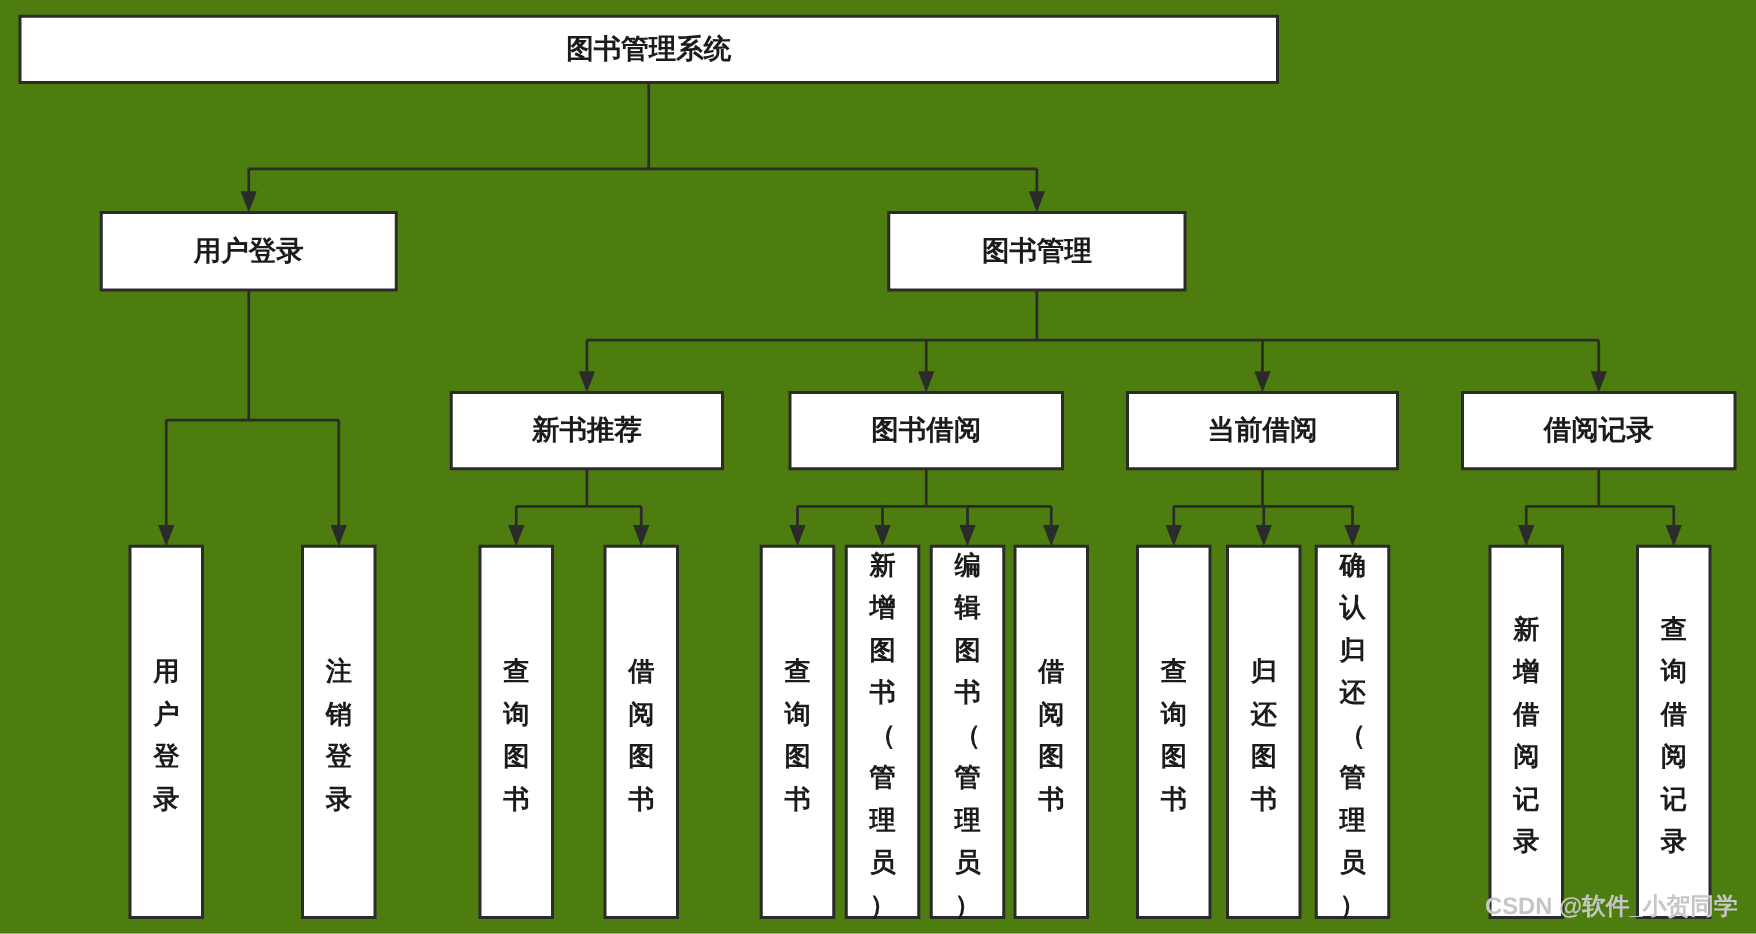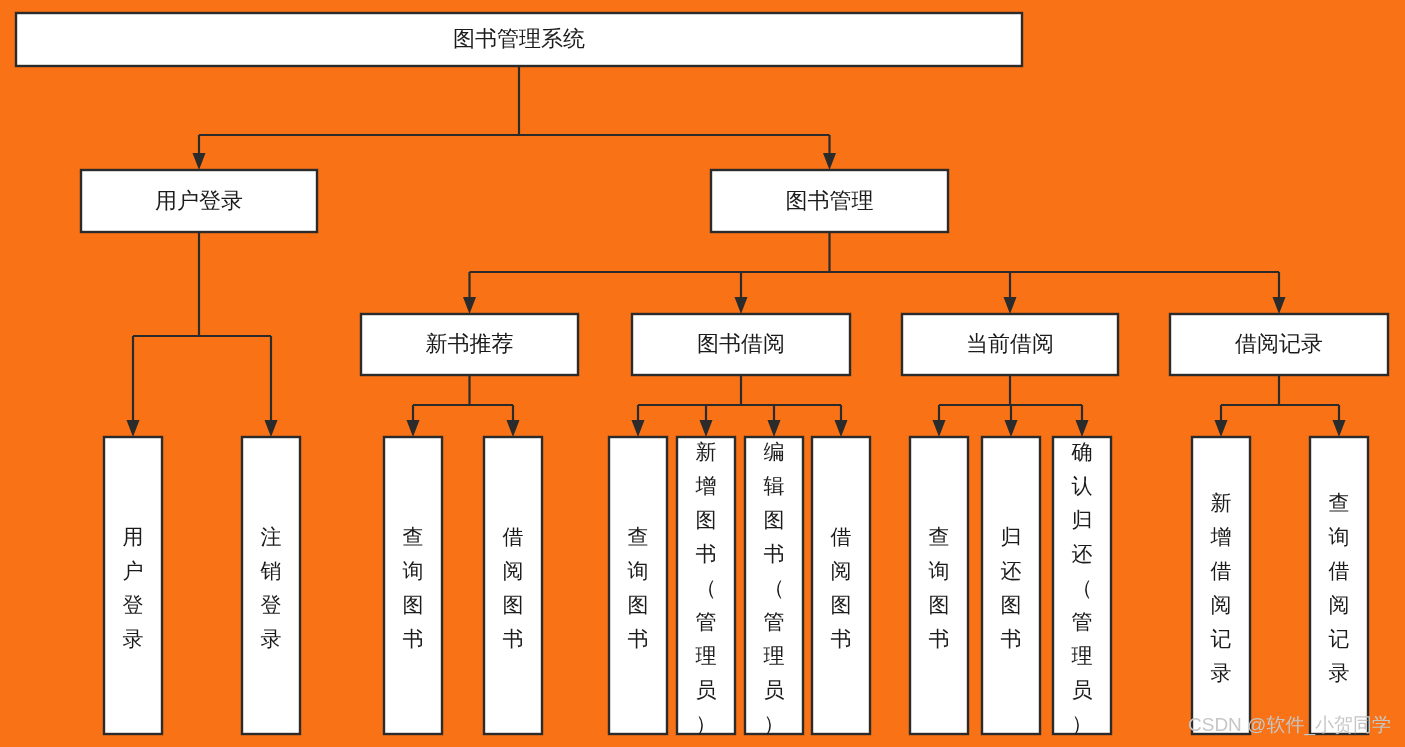--- a/index.html
+++ b/index.html
@@ -8,22 +8,23 @@
     padding: 0;
     background: #ffffff;
   }
   body {
     font-family: "Liberation Sans", "DejaVu Sans", sans-serif;
   }
   #diagram-root {
     position: relative;
     width: 1405px;
     height: 747px;
-    background: #f97316;
+    background: #4d7c0f;
     overflow: hidden;
+    font-weight: bold;
   }
   svg.tree-canvas {
     position: absolute;
     left: 0;
     top: 0;
     width: 1405px;
     height: 747px;
     display: block;
   }
   .node-box {

